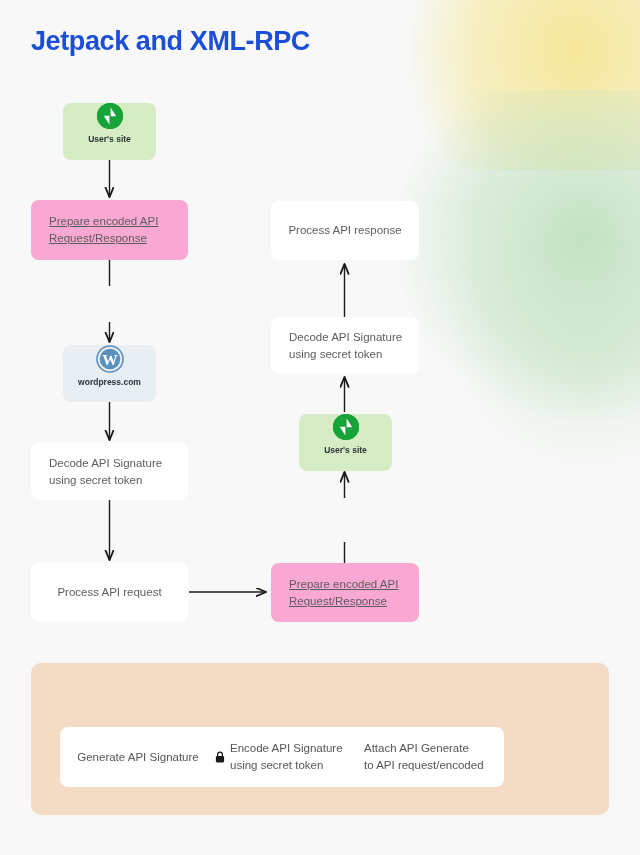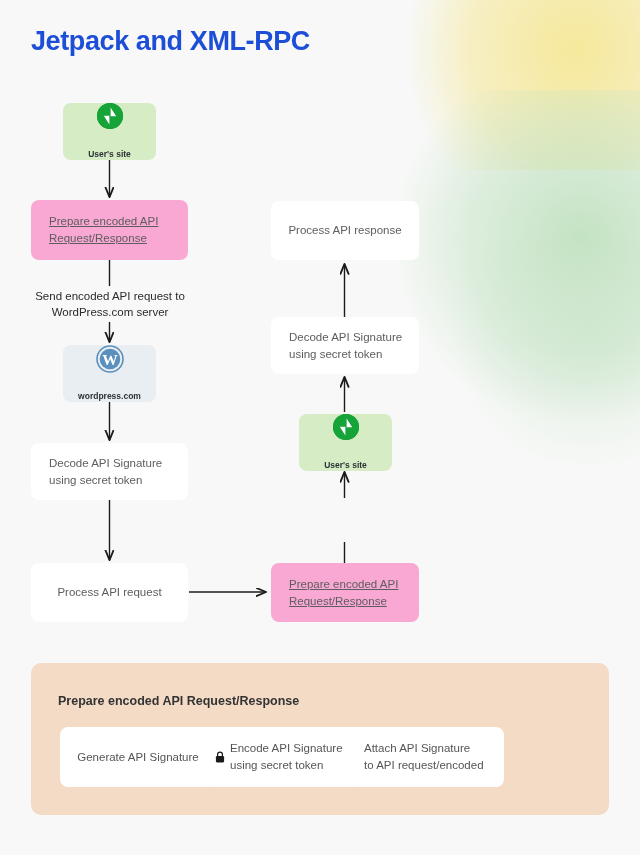--- a/index.html
+++ b/index.html
@@ -83,21 +83,21 @@
     justify-content: center;
     text-align: center;
   }
   .node.left {
     justify-content: flex-start;
     padding-left: 18px;
   }
 
   .logo-box {
     flex-direction: column;
-    justify-content: space-between;
+    justify-content: flex-start;
     align-items: center;
   }
   .jp-logo {
     width: 26px;
     height: 26px;
     border-radius: 50%;
     background: #16a338;
     position: relative;
   }
   .jp-logo svg { display: block; }
@@ -244,24 +244,20 @@
     <span class="logo-label">User's site</span>
   </div>
 
   <div class="node peach left" style="left:31px; top:200px; width:157px; height:60px;">
     <span>
       <span>Prepare encoded API</span><br>
       <span>Request/Response</span>
     </span>
   </div>
 
-  <div class="conn-label" style="left:20px; top:288px; width:180px;">
-    <span>Send encoded API request to</span><br>
-    <span>WordPress.com server</span>
-  </div>
 
   <div class="node wp logo-box" style="left:63px; top:345px; width:93px; height:57px;">
     <span class="wp-logo">
       <svg width="28" height="28" viewBox="0 0 28 28">
         <circle cx="14" cy="14" r="13" fill="none" stroke="#5b8fbd" stroke-width="1.6"></circle>
         <circle cx="14" cy="14" r="10.3" fill="#5b8fbd"></circle>
         <text x="14" y="19.6" font-family="Liberation Serif, serif" font-size="15.5" font-weight="bold" fill="#ffffff" text-anchor="middle">W</text>
       </svg>
     </span>
     <span class="wp-label">wordpress.com</span>
@@ -302,40 +298,39 @@
       <span>Decode API Signature</span><br>
       <span>using secret token</span>
     </span>
   </div>
 
   <div class="node white center" style="left:271px; top:201px; width:148px; height:59px;">
     <span>Process API response</span>
   </div>
 
   <div id="subpanel">
-    <div id="subpanel-title">Prepare encoded API Request/Response</div>
 
     <div class="subnode center" style="left:29px;">
       <span>Generate API Signature</span>
     </div>
 
     <div class="subnode left" style="left:173px;">
       <span class="lock-icon">
         <svg width="10" height="12" viewBox="0 0 10 12">
           <path d="M2.6 5.2 V3.4 a2.4 2.4 0 0 1 4.8 0 V5.2" fill="none" stroke="#1a1a1a" stroke-width="1.25"></path>
           <rect x="0.9" y="5.1" width="8.2" height="6.3" rx="1.1" fill="#1a1a1a"></rect>
         </svg>
       </span>
       <span>
         <span>Encode API Signature</span><br>
         <span>using secret token</span>
       </span>
     </div>
 
     <div class="subnode left" style="left:317px; padding-left:16px;">
       <span>
-        <span>Attach API Signature</span><br>
+        <span>Attach API Generate</span><br>
         <span>to API request/encoded</span>
       </span>
     </div>
   </div>
 
 </div>
 
 </body></html>

